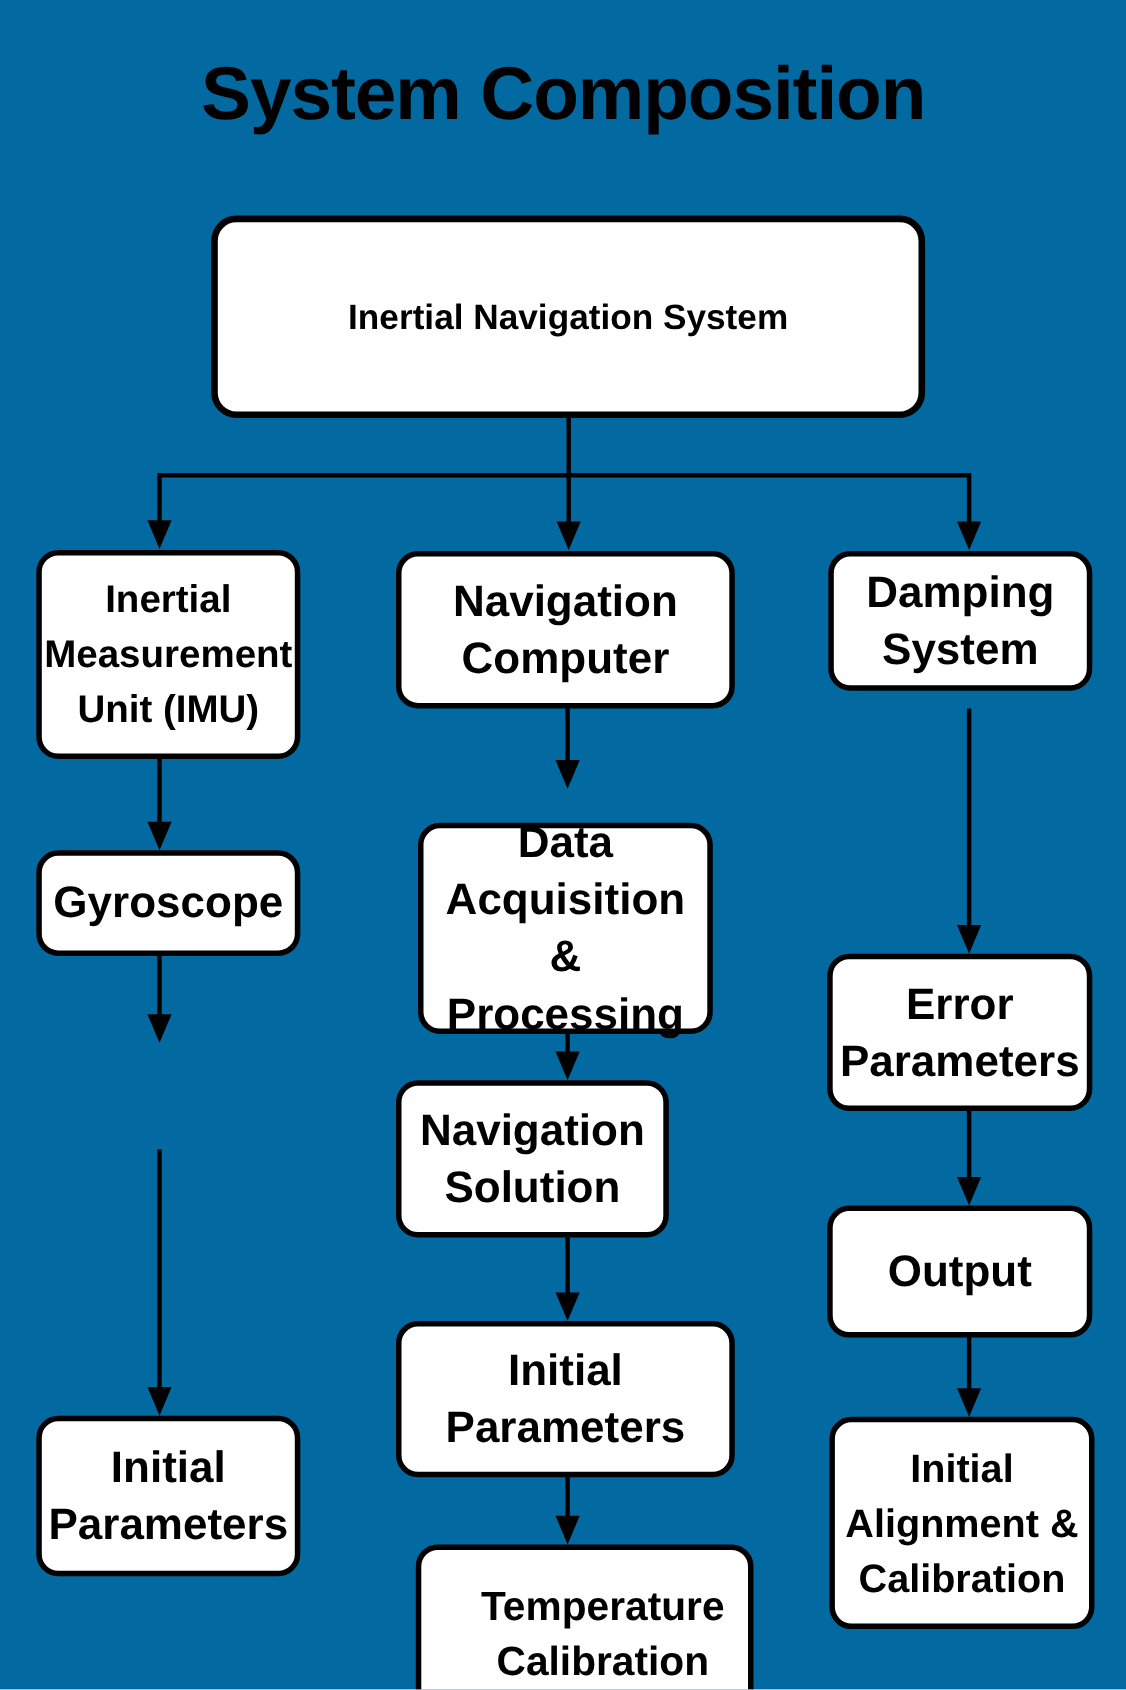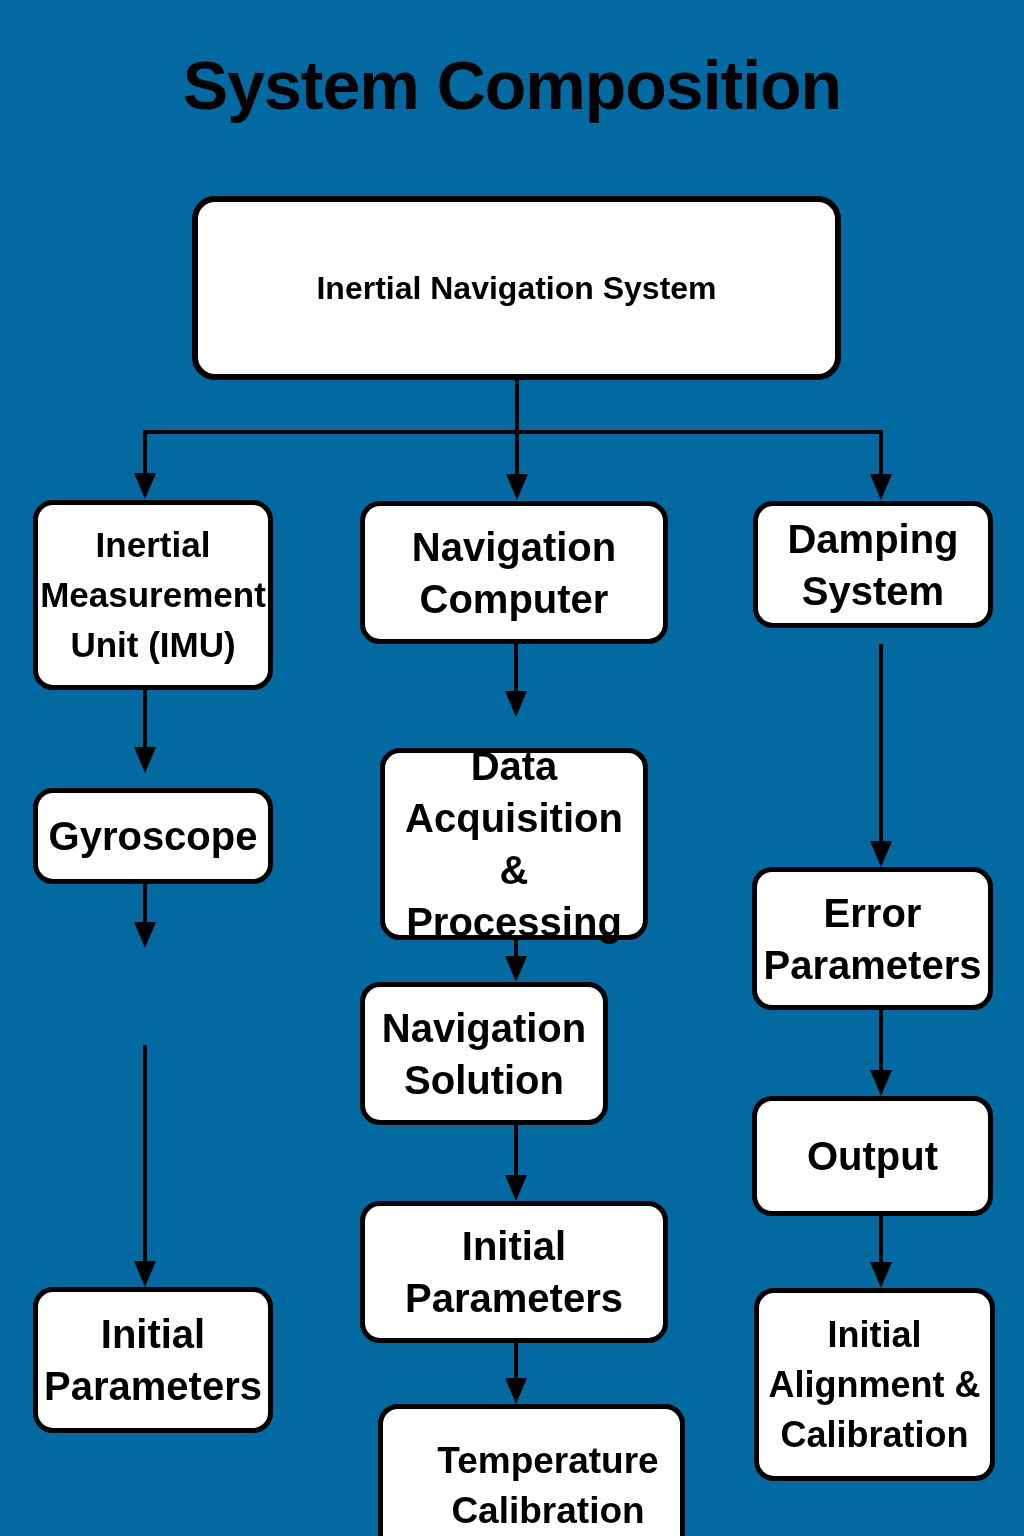--- a/index.html
+++ b/index.html
@@ -49,21 +49,21 @@
     line-height: 52px;
     font-size: 40px;
     padding: 0 2px;
   }
   .node-root {
     left: 192px; top: 196px; width: 649px; height: 184px;
     border-width: 6px; border-radius: 23px;
     font-size: 32px; line-height: 64px; padding: 0 25px;
   }
   .node-imu       { left: 33px;  top: 500px;  width: 240px; height: 190px; font-size: 35px; line-height: 50px; }
-  .node-gyro      { left: 33px;  top: 773px;  width: 240px; height: 96px; margin-top: 15px; }
+  .node-gyro      { left: 33px;  top: 773px;  width: 240px; height: 96px; }
   .node-accel     { left: 33px;  top: 948px;  width: 240px; height: 97px;  font-size: 32px; }
   .node-init-l    { left: 33px;  top: 1287px; width: 240px; height: 146px; }
   .node-navcomp   { left: 360px; top: 501px;  width: 308px; height: 143px; }
   .node-daq       { left: 380px; top: 717px;  width: 268px; height: 192px; margin-top: 31px; }
   .node-navsol    { left: 360px; top: 982px;  width: 248px; height: 143px; }
   .node-init-m    { left: 360px; top: 1201px; width: 308px; height: 142px; }
   .node-tempcal   { left: 378px; top: 1404px; width: 307px; height: 163px; font-size: 37px; line-height: 50px; padding-left: 35px; }
   .node-damping   { left: 753px; top: 501px;  width: 240px; height: 127px; }
   .node-errparams { left: 752px; top: 867px;  width: 241px; height: 143px; }
   .node-output    { left: 752px; top: 1096px; width: 241px; height: 120px; }

